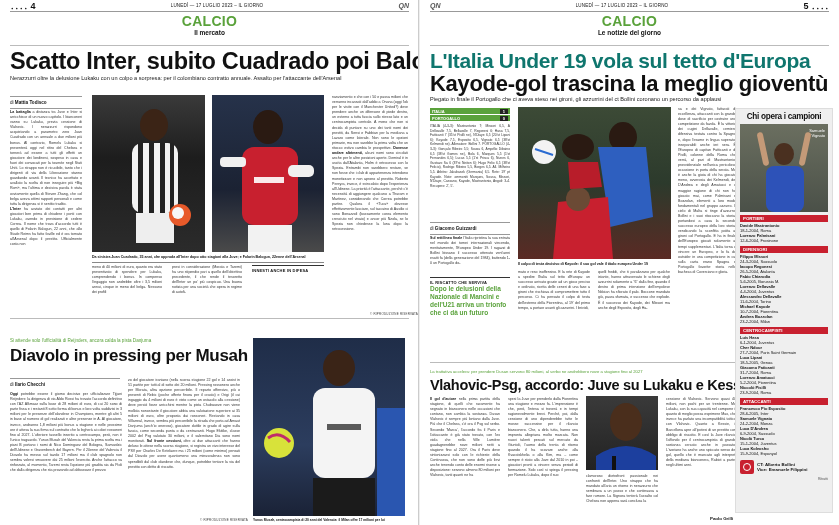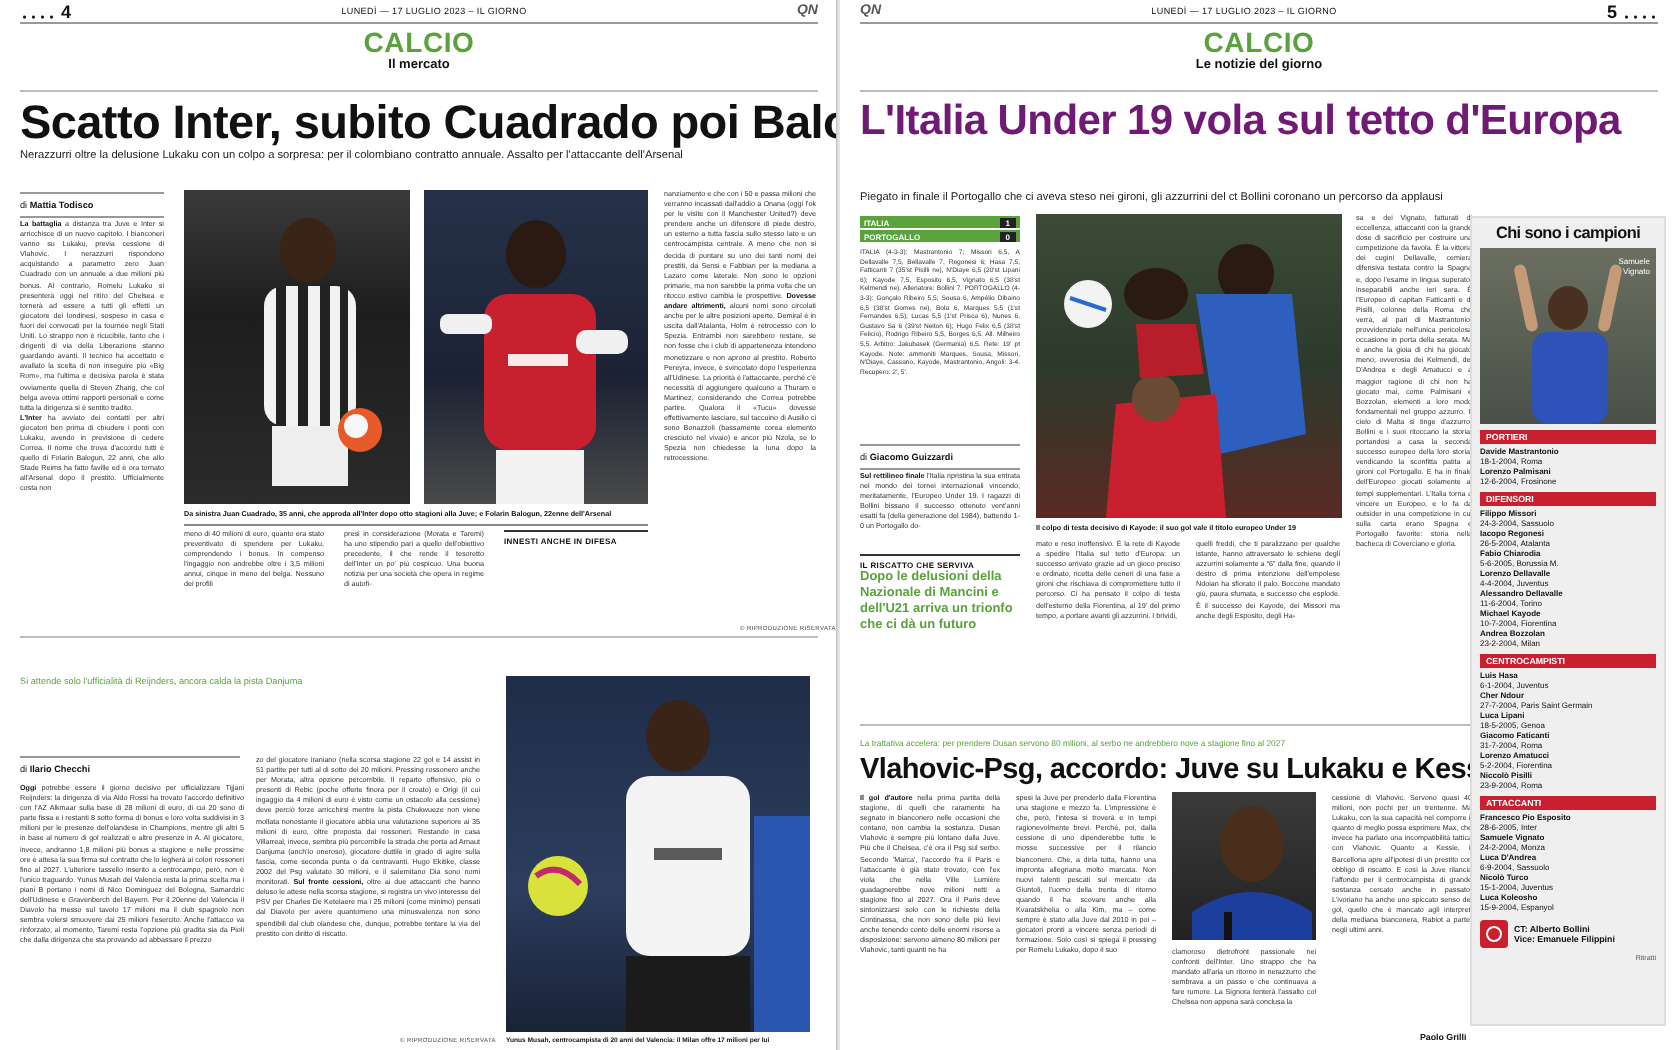--- a/index.html
+++ b/index.html
@@ -105,20 +105,21 @@
   </div>
 
   <div class="col" style="left:332px;top:95px;width:76px;height:210px">
     <span>nanziamento e che con i 50 e passa milioni che verranno incassati dall'addio a Onana (oggi l'ok per le visite con il Manchester United?) deve prendere anche un difensore di piede destro, un esterno a tutta fascia sullo stesso lato e un centrocampista centrale. A meno che non si decida di puntare su uno dei tanti nomi dei prestiti, da Sensi e Fabbian per la mediana a Lazaro come laterale. Non sono le opzioni primarie, ma non sarebbe la prima volta che un ritocco estivo cambia le prospettive.</span> <b>Dovesse andare altrimenti,</b><span> alcuni nomi sono circolati anche per le altre posizioni aperte. Demiral è in uscita dall'Atalanta, Holm è retrocesso con lo Spezia. Entrambi non sarebbero restare, se non fosse che i club di appartenenza intendono monetizzare e non aprono al prestito. Roberto Pereyra, invece, è svincolato dopo l'esperienza all'Udinese. La priorità è l'attaccante, perché c'è necessità di aggiungere qualcuno a Thuram e Martinez, considerando che Correa potrebbe partire. Qualora il «Tucu» dovesse effettivamente lasciare, sul taccuino di Ausilio ci sono Bonazzoli (bassamente corea elemento cresciuto nel vivaio) e ancor più Nzola, se lo Spezia non chiedesse la luna dopo la retrocessione.</span>
   </div>
   <div class="copy" style="left:370px;top:312px">© RIPRODUZIONE RISERVATA</div>
 
   <div class="hr" style="top:318px"></div>
 
   <div class="greenkick" style="left:10px;top:338px">Si attende solo l'ufficialità di Reijnders, ancora calda la pista Danjuma</div>
+  <div class="headline" style="left:10px;top:346px;font-size:17px">Diavolo in pressing per Musah</div>
 
   <div class="byline" style="left:10px;top:378px;width:110px;border-top:1px solid #999;border-bottom:none">
     <span>di</span> <b>Ilario Checchi</b>
   </div>
   <div class="col" style="left:10px;top:392px;width:112px;height:130px">
     <b>Oggi</b><span> potrebbe essere il giorno decisivo per ufficializzare Tijjani Reijnders: la dirigenza di via Aldo Rossi ha trovato l'accordo definitivo con l'AZ Alkmaar sulla base di 28 milioni di euro, di cui 20 sono di parte fissa e i restanti 8 sotto forma di bonus e loro volta suddivisi in 3 milioni per le presenze dell'olandese in Champions, mentre gli altri 5 in base al numero di gol realizzati e altre presenze in A. Al giocatore, invece, andranno 1,8 milioni più bonus a stagione e nelle prossime ore è attesa la sua firma sul contratto che lo legherà ai colori rossoneri fino al 2027. L'ulteriore tassello inserito a centrocampo, però, non è l'unico traguardo. Yunus Musah del Valencia resta la prima scelta ma i piani B portano i nomi di Nico Dominguez del Bologna, Samardzic dell'Udinese e Gravenberch del Bayern. Per il 20enne del Valencia il Diavolo ha messo sul tavolo 17 milioni ma il club spagnolo non sembra volersi smuovere dai 25 milioni l'esercito. Anche l'attacco va rinforzato, al momento, Taremi resta l'opzione più gradita sia da Pioli che dalla dirigenza che sta provando ad abbassare il prezzo</span>
   </div>
   <div class="col" style="left:128px;top:378px;width:112px;height:140px">
     <span>zo del giocatore iraniano (nella scorsa stagione 22 gol e 14 assist in 51 partite per tutti al di sotto dei 20 milioni. Pressing rossonero anche per Morata, altra opzione percorribile. Il reparto offensivo, più o presenti di Rebic (poche offerte finora per il croato) e Origi (il cui ingaggio da 4 milioni di euro è visto come un ostacolo alla cessione) deve perciò forze arricchirsi mentre la pista Chukwueze non viene mollata nonostante il giocatore abbia una valutazione superiore ai 35 milioni di euro, oltre proposta dai rossoneri. Restando in casa Villarreal, invece, sembra più percorribile la strada che porta ad Arnaut Danjuma (anch'io oneroso), giocatore duttile in grado di agire sulla fascia, come seconda punta o da centravanti. Hugo Ekitike, classe 2002 del Psg valutato 30 milioni, e il salernitano Dia sono nomi monitorati.</span> <b>Sul fronte cessioni,</b><span> oltre ai due attaccanti che hanno deluso le attese nella scorsa stagione, si registra un vivo interesse del PSV per Charles De Ketelaere ma i 25 milioni (come minimo) pensati dal Diavolo per avere quantomeno una minusvalenza non sono spendibili dal club olandese che, dunque, potrebbe tentare la via del prestito con diritto di riscatto.</span>
   </div>
@@ -145,21 +146,22 @@
     <span class="qn">QN</span>
     <span class="dateline">LUNEDÌ — 17 LUGLIO 2023 – IL GIORNO</span>
     <span class="pnum">5 ․․․․</span>
   </div>
   <div class="section">
     <div class="kicker">CALCIO</div>
     <div class="sub">Le notizie del giorno</div>
   </div>
   <div class="hr" style="top:45px"></div>
 
-  <div class="headline" style="left:10px;top:49px;font-size:21px;color:#701a75">L'Italia Under 19 vola sul tetto d'Europa</div>
+  <div class="headline" style="left:10px;top:49px;font-size:21px;color:#0f766e">L'Italia Under 19 vola sul tetto d'Europa</div>
+  <div class="headline" style="left:10px;top:71px;font-size:22px">Kayode-gol trascina la meglio gioventù</div>
   <div class="subhead" style="left:10px;top:96px">Piegato in finale il Portogallo che ci aveva steso nei gironi, gli azzurrini del ct Bollini coronano un percorso da applausi</div>
 
   <div class="score" style="left:10px;top:108px;width:80px">
     <div class="row it">
         <span>ITALIA</span>
         <span class="n">1</span>
       </div>
     <div class="row pt">
         <span>PORTOGALLO</span>
         <span class="n">0</span>
@@ -212,21 +214,21 @@
       <path d="M10 60 Q40 40 70 60 L70 74 L10 74 Z" fill="#1c3f9e"></path>
       <rect x="26" y="60" width="4" height="14" fill="#111"></rect>
     </svg>
   </div>
   <div class="col" style="left:166px;top:474px;width:72px;height:48px">clamoroso dietrofront passionale nei confronti dell'Inter. Uno strappo che ha mandato all'aria un ritorno in nerazzurro che sembrava a un passo e che continuava a fare rumore. La Signora tenterà l'assalto col Chelsea non appena sarà conclusa la</div>
   <div class="col" style="left:246px;top:397px;width:70px;height:115px">cessione di Vlahovic. Servono quasi 40 milioni, non pochi per un trentenne. Ma Lukaku, con la sua capacità nel comporre il quanto di meglio possa esprimere Max, che invece ha parlato una incompatibilità tattica con Vlahovic. Quanto a Kessie, il Barcellona apre all'ipotesi di un prestito con obbligo di riscatto. E così la Juve rilancia l'affondo per il centrocampista di grande sostanza cercato anche in passato. L'ivoriano ha anche uno spiccato senso del gol, quello che è mancato agli interpreti della mediana bianconera, Rabiot a parte, negli ultimi anni.</div>
   <div class="author" style="left:290px;top:516px">Paolo Grilli</div>
 </div>
 
 <div class="sidebox">
-  <div class="title">Chi sono i campioni</div>
+  <div class="title">Chi opera i campioni</div>
   <div style="position:relative;margin:3px 4px 0 4px;height:88px;background:linear-gradient(180deg,#6b6f60 0%,#4a5048 100%);overflow:hidden">
     <svg width="90" height="88" viewBox="0 0 90 88">
       <ellipse cx="44" cy="30" rx="10" ry="11" fill="#4a3020"></ellipse>
       <rect x="26" y="42" width="38" height="46" rx="8" fill="#2d52b8"></rect>
       <rect x="20" y="8" width="6" height="34" rx="3" fill="#c49a78" transform="rotate(-12 23 25)"></rect>
       <rect x="62" y="8" width="6" height="34" rx="3" fill="#c49a78" transform="rotate(12 65 25)"></rect>
     </svg>
     <span style="position:absolute;right:3px;top:4px;width:24px;font-size:4px;color:#fff;text-align:right;line-height:5px">Samuele Vignato</span>
   </div>
 

